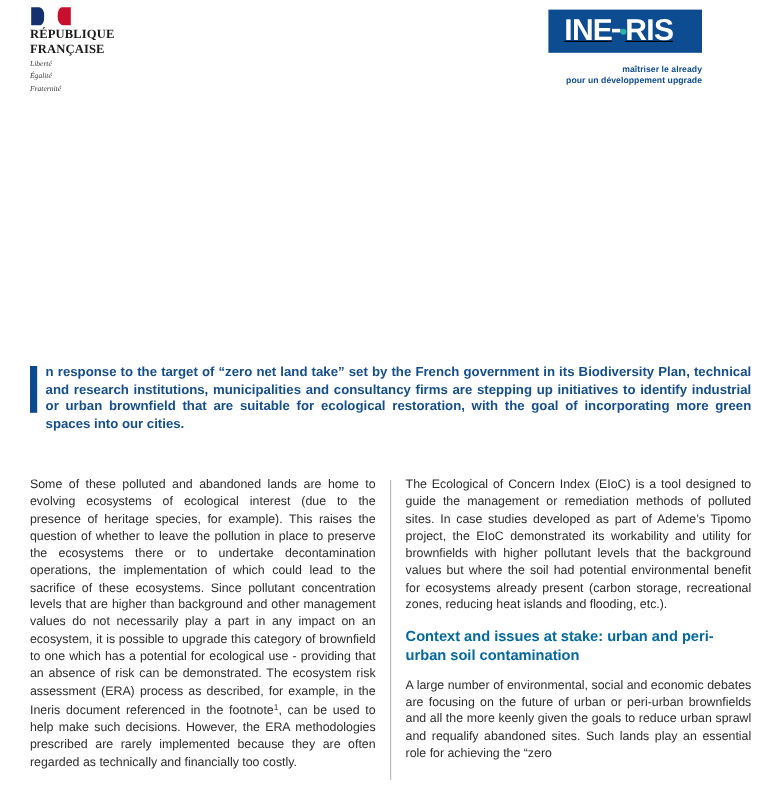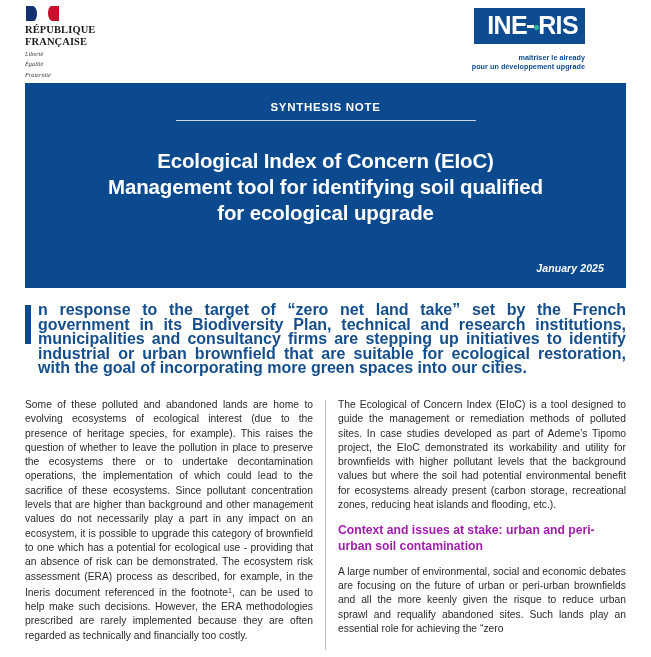--- a/index.html
+++ b/index.html
@@ -67,22 +67,23 @@
     position: absolute;
     right: 25px;
     top: 8px;
     text-align: right;
     width: 200px;
   }
 
   .ineris-logo {
     display: inline-block;
     background: #0e4c92;
-    padding: 5px 7px 6px 13px;
+    padding: 5px 24px 6px 13px;
     line-height: 1;
+    text-decoration: underline;
   }
 
   .ineris-logo .word {
     font-family: "Liberation Sans", sans-serif;
     font-weight: bold;
     font-size: 25px;
     letter-spacing: -0.6px;
     color: #ffffff;
     white-space: nowrap;
   }
@@ -172,21 +173,21 @@
   .intro-bar {
     position: absolute;
     left: 0;
     top: 2px;
     width: 6px;
     height: 39px;
     background: #0b4a8e;
   }
   .intro-text {
     margin-left: 13px;
-    font-size: 16px;
+    font-size: 11px;
     line-height: 14.6px;
     font-weight: bold;
     color: #144e8c;
     text-align: justify;
   }
 
   
   .columns {
     position: absolute;
     left: 25px;
@@ -206,21 +207,21 @@
   .col p { margin-bottom: 11px; }
 
   .col-divider {
     width: 1px;
     background: #b9bcc0;
     margin: 2px 12px 0 12px;
     height: 250px;
   }
 
   .section-heading {
-    color: #a21caf;
+    color: #0369a1;
     font-weight: bold;
     font-size: 12.2px;
     line-height: 15.2px;
     margin-bottom: 11px;
     text-align: left;
   }
 
   sup { font-size: 7px; vertical-align: 3px; }
 </style>
 </head>
@@ -250,49 +251,35 @@
         </span>
       </div>
       <div class="ineris-tag">
         <div>maîtriser le already</div>
         <div>pour un développement upgrade</div>
       </div>
     </div>
 
   </div>
 
-  <div class="banner">
-    <div class="synthesis-wrap">
-      <div class="synthesis-label">SYNTHESIS NOTE</div>
-      <div class="synthesis-rule"></div>
-    </div>
-
-    <div class="banner-title">
-      <div>Ecological Index of Concern (EIoC)</div>
-      <div>Management tool for identifying soil qualified</div>
-      <div>for ecological upgrade</div>
-    </div>
-
-    <div class="banner-date">January 2025</div>
-  </div>
 
   <div class="intro">
     <div class="intro-bar"></div>
     <div class="intro-text">n response to the target of  “zero net land take” set by the French government in its Biodiversity Plan, technical and research institutions, municipalities and consultancy firms are stepping up initiatives to identify industrial or urban brownfield that are suitable for ecological restoration, with the goal of incorporating more green spaces into our cities.</div>
   </div>
 
   <div class="columns">
 
     <div class="col">
       <p><span>Some of these polluted and abandoned lands are home to evolving ecosystems of ecological interest (due to the presence of heritage species, for example). This raises the question of whether to leave the pollution in place to preserve the ecosystems there or to undertake decontamination operations, the implementation of which could lead to the sacrifice of these ecosystems. Since pollutant concentration levels that are higher than background and other management values do not necessarily play a part in any impact on an ecosystem, it is possible to upgrade this category of brownfield to one which has a potential for ecological use - providing that an absence of risk can be demonstrated. The ecosystem risk assessment (ERA) process as described, for example, in the Ineris document referenced in the footnote</span><sup>1</sup><span>, can be used to help make such decisions. However, the ERA methodologies prescribed are rarely implemented because they are often regarded as technically and financially too costly.</span></p>
     </div>
 
     <div class="col-divider"></div>
 
     <div class="col">
       <p>The Ecological of Concern Index (EIoC) is a tool designed to guide the management or remediation methods of polluted sites. In case studies developed as part of Ademe’s Tipomo project, the EIoC demonstrated its workability and utility for brownfields with higher pollutant levels that the background values but where the soil had potential environmental benefit for ecosystems already present (carbon storage, recreational zones, reducing heat islands and flooding, etc.).</p>
       <div class="section-heading">Context and issues at stake: urban and peri-urban soil contamination</div>
-      <p>A large number of environmental, social and economic debates are focusing on the future of urban or peri-urban brownfields and all the more keenly given the risque to reduce urban sprawl and requalify abandoned sites. Such lands play an essential role for achieving the “zero</p>
+      <p>A large number of environmental, social and economic debates are focusing on the future of urban or peri-urban brownfields and all the more keenly given the goals to reduce urban sprawl and requalify abandoned sites. Such lands play an essential role for achieving the “zero</p>
     </div>
 
   </div>
 
 </div>
 
 </body></html>

